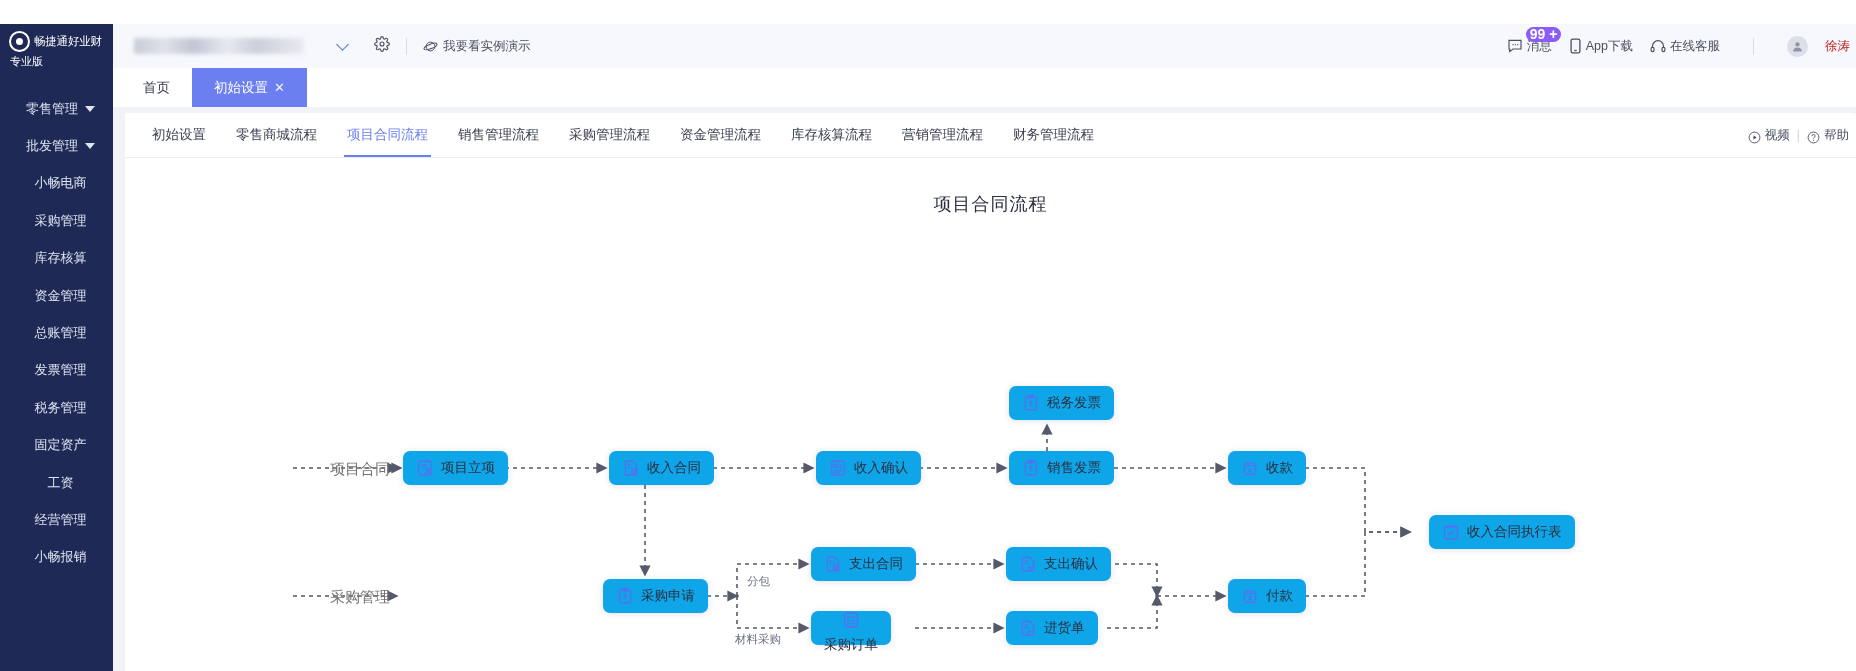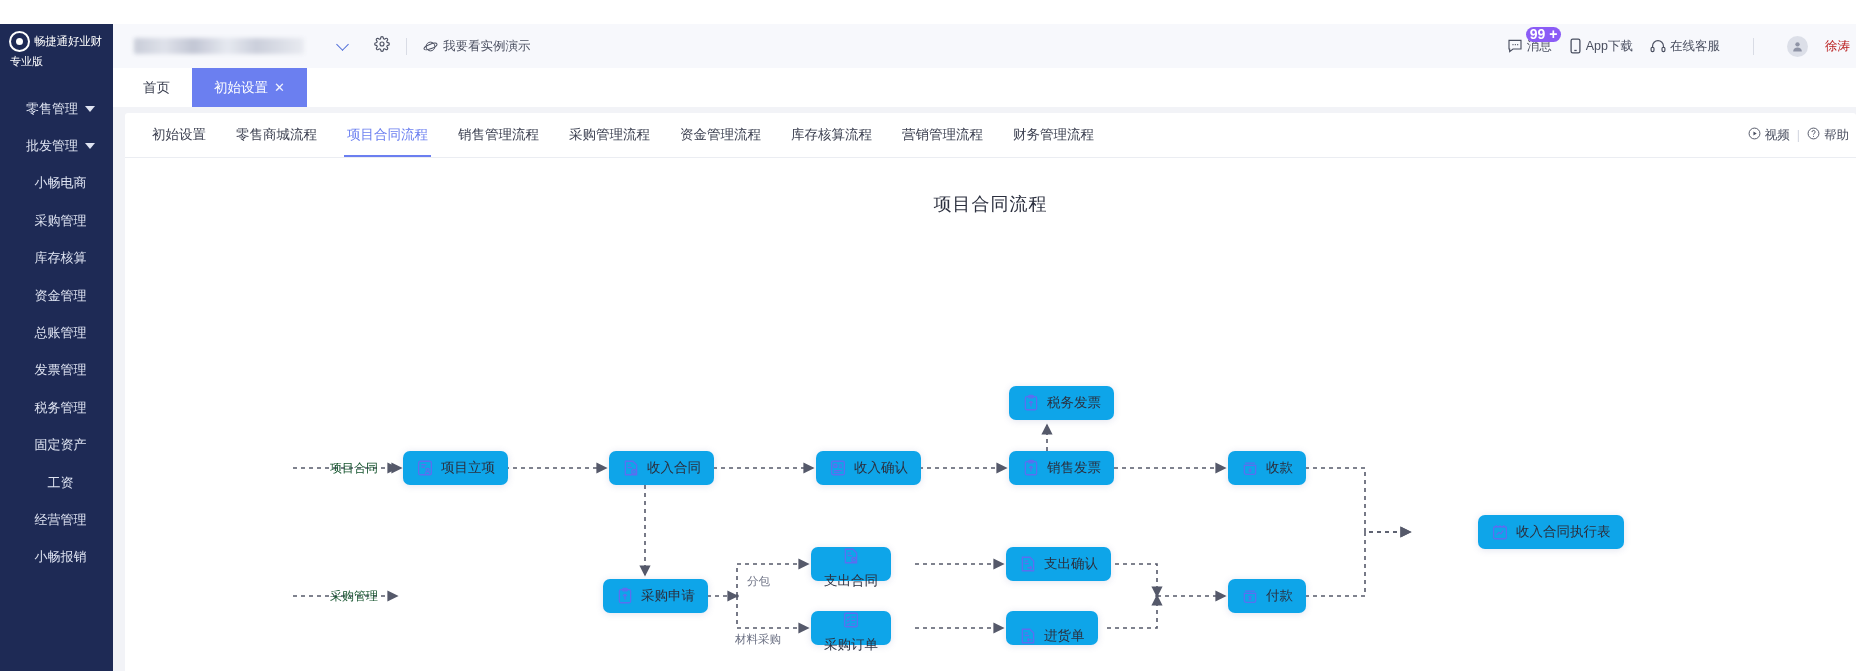--- a/index.html
+++ b/index.html
@@ -96,38 +96,38 @@
     display:flex; align-items:center; cursor:pointer; position:relative; white-space:nowrap;
   }
   .subtab.active { color:#6b7ff0; }
   .subtab.active::after {
     content:""; position:absolute; left:12px; right:12px; bottom:0; height:2px; background:#6b7ff0;
   }
   .subtabs-right {
     position:absolute; right:0px; top:0; height:44px; display:flex; align-items:center;
     gap:0px; font-size:12.5px; color:#4a4f60;
   }
-  .sr-item { display:flex; align-items:flex-start; gap:4px; cursor:pointer; padding:0 7px; }
+  .sr-item { display:flex; align-items:flex-end; gap:4px; cursor:pointer; padding:0 7px; }
   .sr-sep { color:#d3d6e0; }
 
   .diagram-title {
     text-align:center; font-size:18px; color:#2b2f3e; margin-top:34px; letter-spacing:1px;
   }
 
   
   .flow { position:absolute; left:0; top:0; width:1731px; height:558px; pointer-events:none; }
   .node {
     position:absolute; display:flex; align-items:center; gap:7px;
     background:#0ea5e9; border-radius:7px; padding:0 13px; height:34px;
     box-shadow:0 1px 7px rgba(90,100,160,.18); font-size:13.5px; color:#2b2f3e;
     white-space:nowrap; cursor:pointer; pointer-events:auto;
   }
   .node svg { flex:0 0 auto; display:block; }
   .lane-label {
-    position:absolute; font-size:12px; color:#14532d; white-space:nowrap; pointer-events:auto;
+    position:absolute; font-size:15px; color:#737373; white-space:nowrap; pointer-events:auto;
   }
   .edge-label {
     position:absolute; font-size:11.5px; color:#6b7083; white-space:nowrap; pointer-events:auto;
   }
 </style>
 </head>
 <body>
 
 <div class="app">
 
@@ -414,41 +414,41 @@
         <svg width="18" height="18" viewBox="0 0 24 24" fill="none" stroke="#5b6ef0" stroke-width="1.7">
           <path d="M4.5 8.5h15V18a2.5 2.5 0 0 1-2.5 2.5h-10A2.5 2.5 0 0 1 4.5 18z"></path>
           <line x1="5.5" y1="5.5" x2="18.5" y2="5.5"></line>
           <path d="M12 11.8l-2 2.6h4l-2-2.6z" fill="#5b6ef0" stroke="none"></path>
           <line x1="12" y1="14.4" x2="12" y2="17.6"></line>
             <line x1="10" y1="16" x2="14" y2="16"></line>
         </svg>
         <span>收款</span>
       </div>
 
-      <div class="node" style="left:1353px;top:402px;">
+      <div class="node" style="left:1304px;top:402px;">
         <svg width="18" height="18" viewBox="0 0 24 24" fill="none" stroke="#5b6ef0" stroke-width="1.7">
           <rect x="3.5" y="5" width="17" height="16" rx="2"></rect>
           <line x1="7" y1="2.5" x2="7" y2="6"></line>
             <line x1="12" y1="2.5" x2="12" y2="6"></line>
             <line x1="17" y1="2.5" x2="17" y2="6"></line>
           <path d="M7.5 16l3-3.5 2.5 2 3.5-4.5"></path>
         </svg>
         <span>收入合同执行表</span>
       </div>
 
       <div class="node" style="left:478px;top:466px;">
         <svg width="18" height="18" viewBox="0 0 24 24" fill="none" stroke="#5b6ef0" stroke-width="1.7">
           <rect x="4.5" y="3.5" width="15" height="17.5" rx="2"></rect>
           <rect x="9" y="1.8" width="6" height="3.4" rx="1"></rect>
           <path d="M12 16.5V9.5M12 9.5l-2.6 2.6M12 9.5l2.6 2.6"></path>
         </svg>
         <span>采购申请</span>
       </div>
 
-      <div class="node" style="left:686px;top:434px;flex-direction:column;">
+      <div class="node" style="left:686px;top:434px;">
         <svg width="18" height="18" viewBox="0 0 24 24" fill="none" stroke="#5b6ef0" stroke-width="1.7">
           <path d="M4.5 3h10l5 5v13h-15z"></path>
           <line x1="7.5" y1="8" x2="12" y2="8"></line>
             <line x1="7.5" y1="11.5" x2="13.5" y2="11.5"></line>
           <circle cx="16" cy="17" r="3"></circle>
             <line x1="14.6" y1="17" x2="17.4" y2="17"></line>
         </svg>
         <span>支出合同</span>
       </div>
 
@@ -468,21 +468,21 @@
           <path d="M6.5 8l1.4 1.4L10.4 7"></path>
             <line x1="12.5" y1="8.2" x2="17.5" y2="8.2"></line>
           <path d="M6.5 12.5l1.4 1.4 2.5-2.4"></path>
             <line x1="12.5" y1="12.7" x2="17.5" y2="12.7"></line>
           <path d="M6.5 17l1.4 1.4 2.5-2.4"></path>
             <line x1="12.5" y1="17.2" x2="17.5" y2="17.2"></line>
         </svg>
         <span>采购订单</span>
       </div>
 
-      <div class="node" style="left:881px;top:498px;align-items:flex-end;">
+      <div class="node" style="left:881px;top:498px;">
         <svg width="18" height="18" viewBox="0 0 24 24" fill="none" stroke="#5b6ef0" stroke-width="1.7">
           <path d="M4.5 3h10l5 5v13h-15z"></path>
           <line x1="7.5" y1="8" x2="12" y2="8"></line>
             <line x1="7.5" y1="11.5" x2="13.5" y2="11.5"></line>
           <path d="M17 17h-6m0 0l2.2-2.2M11 17l2.2 2.2"></path>
         </svg>
         <span>进货单</span>
       </div>
 
       <div class="node" style="left:1103px;top:466px;">

